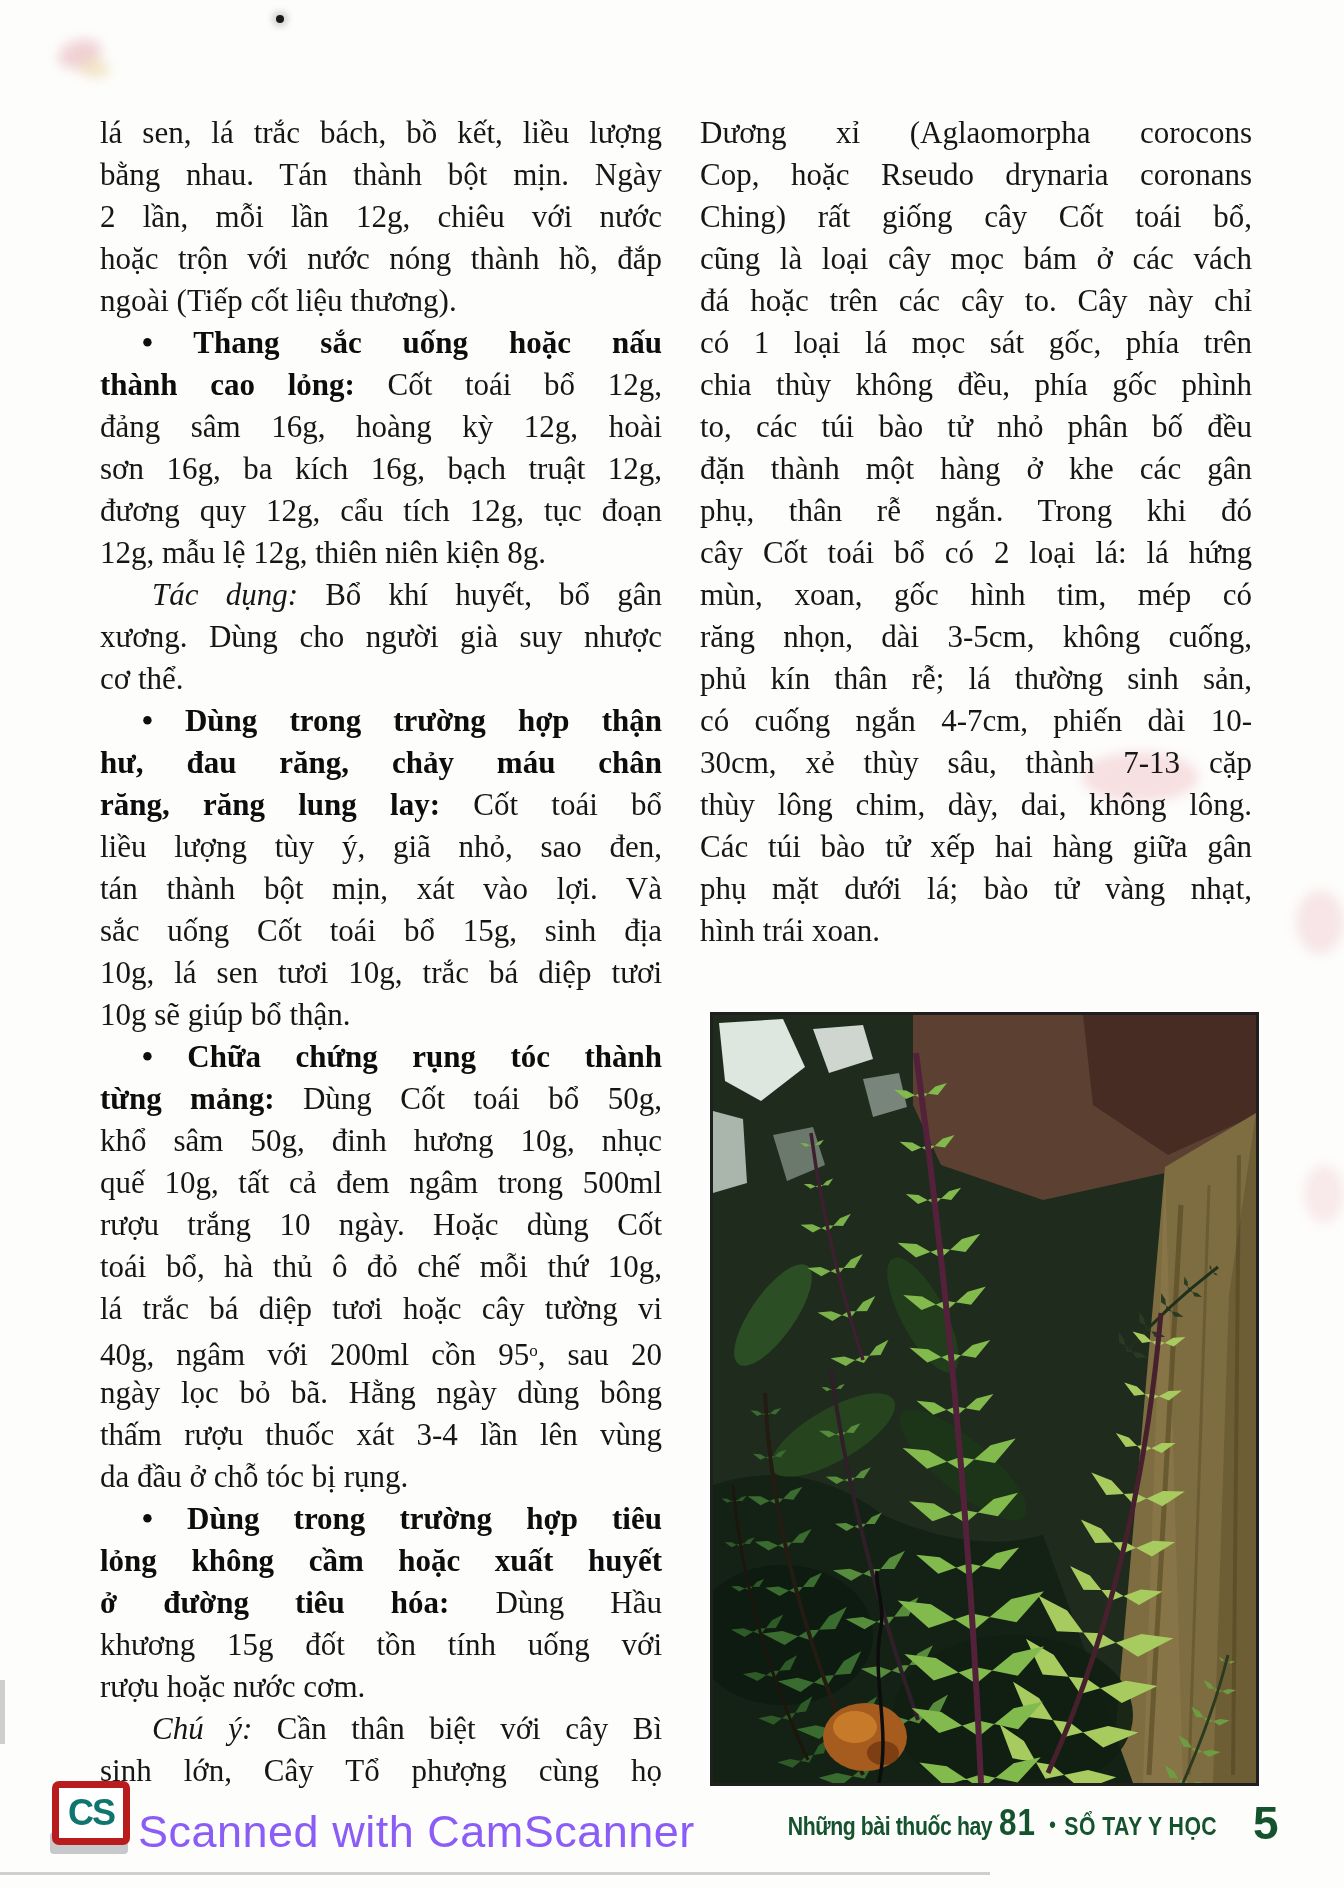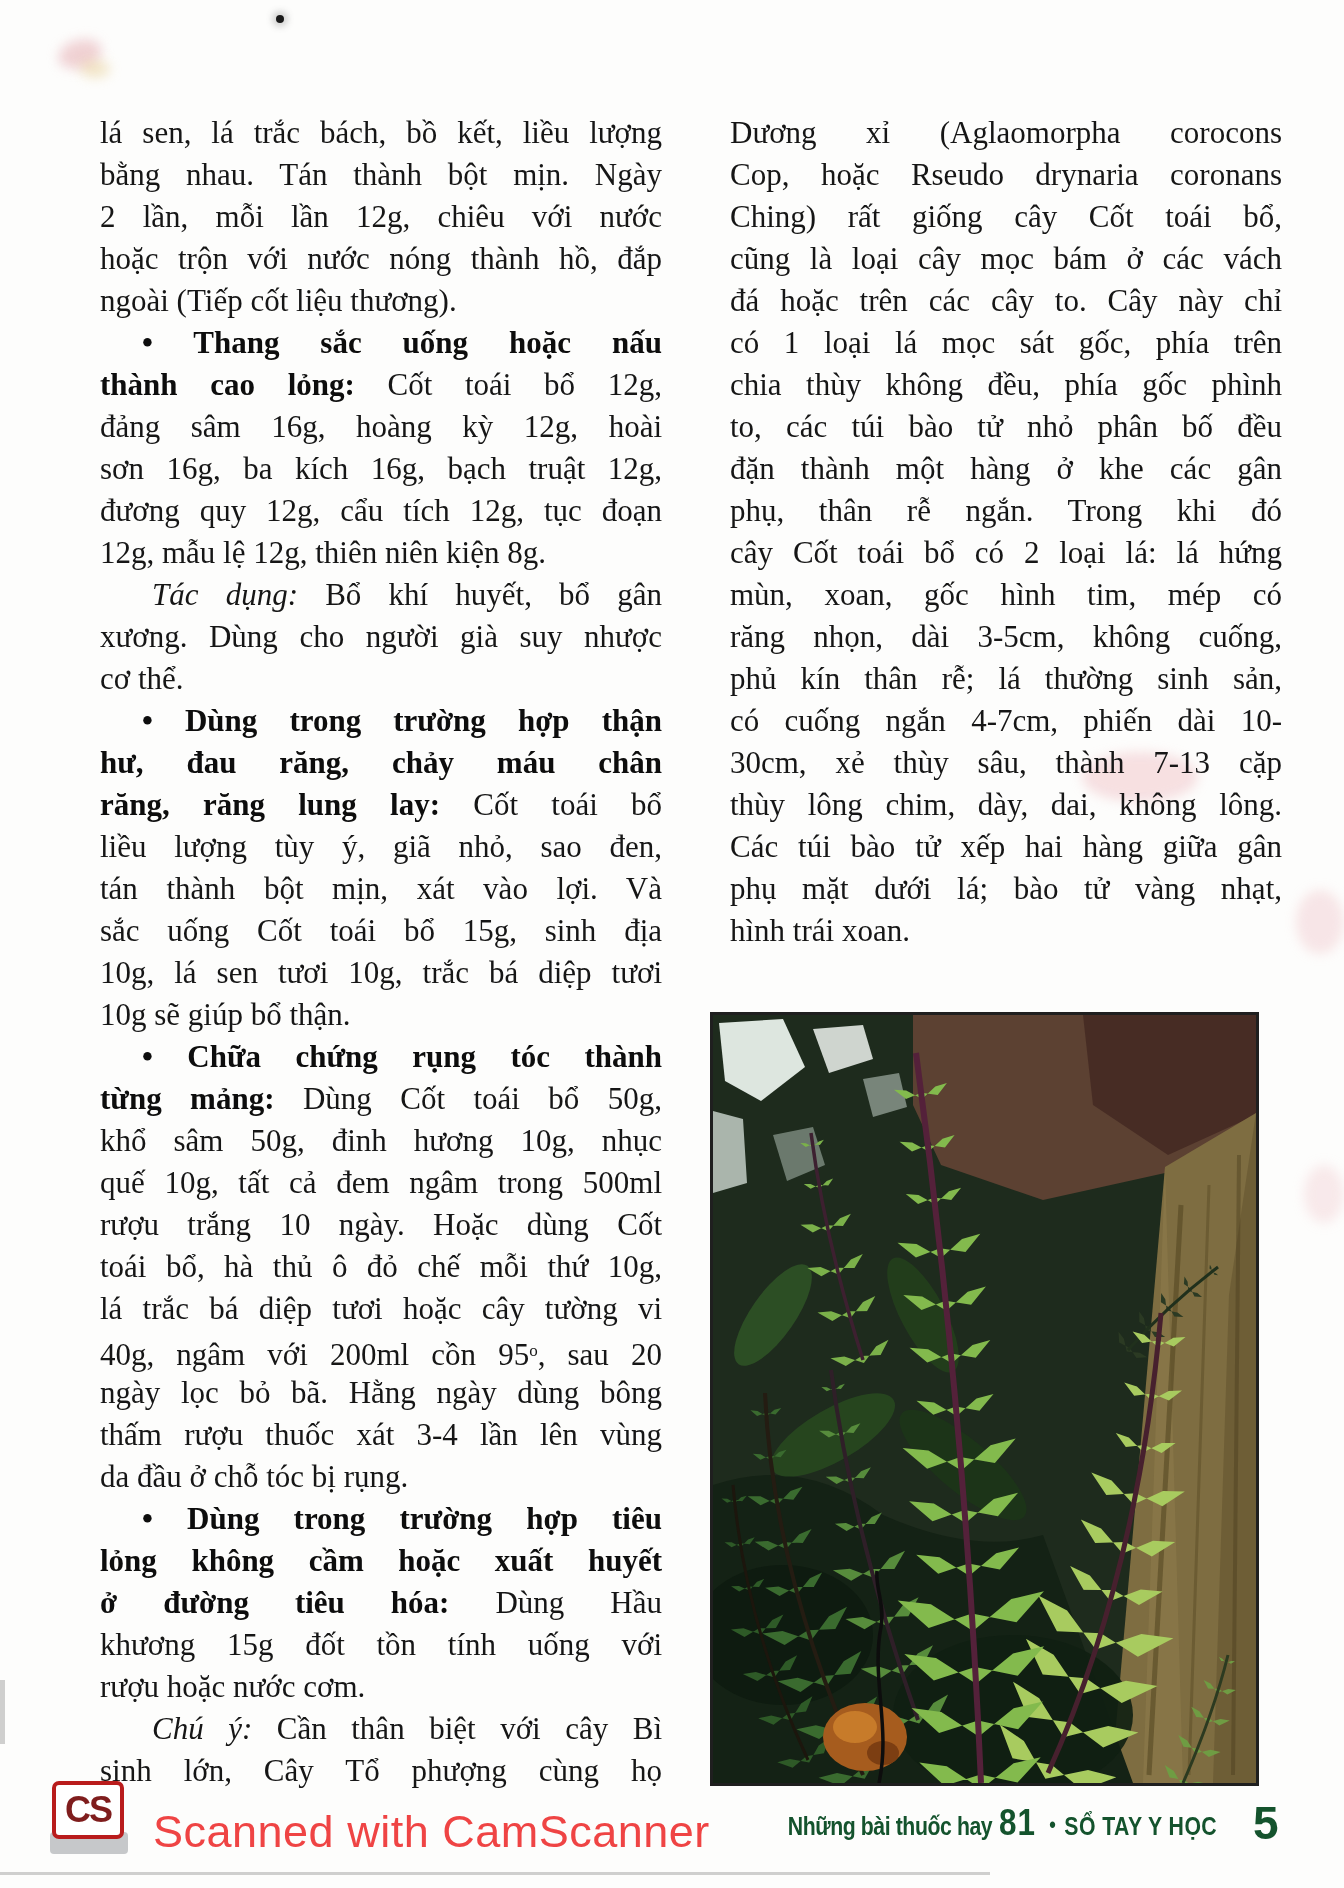--- a/index.html
+++ b/index.html
@@ -6,21 +6,21 @@
   .page{
     position:relative;width:1344px;height:1888px;margin:0 auto;
     background:#fdfdfc;overflow:hidden;
     font-family:"Liberation Serif","DejaVu Serif",serif;
     color:#161616;
     padding-left:36px;
   }
   
   .col{position:absolute;top:112px;}
   #left-col{left:100px;width:562px;}
-  #right-col{left:730px;width:552px;}
+  #right-col{left:700px;width:552px;}
   .line{
     height:42px;line-height:42px;font-size:31px;
     text-align:justify;text-align-last:justify;
     overflow:hidden;
   }
   .line.last{text-align-last:left;}
   .line.ind{text-indent:42px;}
   .seg-b{font-weight:bold;color:#0d0d0d;}
   .seg-i{font-style:italic;margin-left:10px;}
   .seg-sup{font-size:0.55em;vertical-align:0.55em;}
@@ -39,33 +39,33 @@
   }
   .footer .cond{display:inline-block;transform:scaleX(0.85);transform-origin:right center;}
   .f-series{font-weight:bold;font-size:25px;letter-spacing:-0.5px;}
   .f-issue{font-weight:bold;font-size:37px;letter-spacing:1px;margin:0 6px 0 8px;}
   .f-sep{font-size:22px;font-weight:bold;margin:0 10px;vertical-align:3px;}
   .f-pub{font-weight:bold;font-size:25px;letter-spacing:0.5px;}
   .f-page{font-weight:bold;font-size:46px;margin-left:36px;vertical-align:-4px;}
   
   .wm-logo{
     position:absolute;left:52px;top:1781px;width:64px;height:50px;
-    border:4px solid #b91c1c;border-radius:7px;background:#fff;
+    border:7px solid #b91c1c;border-radius:7px;background:#fff;
     display:flex;align-items:center;justify-content:center;
     font-family:"Liberation Sans","DejaVu Sans",sans-serif;
-    font-weight:bold;font-size:36px;color:#7f1d1d;letter-spacing:-2px;
+    font-weight:bold;font-size:36px;color:#0f766e;letter-spacing:-2px;
   }
   .wm-band{
     position:absolute;left:50px;top:1832px;width:78px;height:22px;
     background:#c6c8ca;border-radius:4px;
   }
   .wm-text{
-    position:absolute;left:153px;top:1806px;
+    position:absolute;left:138px;top:1806px;
     font-family:"Liberation Sans","DejaVu Sans",sans-serif;
-    font-size:45px;color:#ef4444;letter-spacing:0.5px;
+    font-size:45px;color:#8b5cf6;letter-spacing:0.5px;
   }
   
   .smudge{position:absolute;border-radius:50%;filter:blur(6px);}
   .sm-tl1{left:58px;top:40px;width:44px;height:28px;background:rgba(224,158,164,0.45);transform:rotate(-15deg);}
   .sm-tl2{left:80px;top:60px;width:30px;height:18px;background:rgba(228,198,124,0.40);}
   .sm-r1{left:1082px;top:752px;width:116px;height:50px;background:rgba(236,168,176,0.35);}
   .sm-r2{left:1296px;top:890px;width:48px;height:64px;background:rgba(236,175,182,0.30);}
   .sm-r3{left:1304px;top:1165px;width:40px;height:58px;background:rgba(236,175,182,0.25);}
   .ink-dot{
     position:absolute;left:276px;top:15px;width:8px;height:8px;border-radius:50%;

